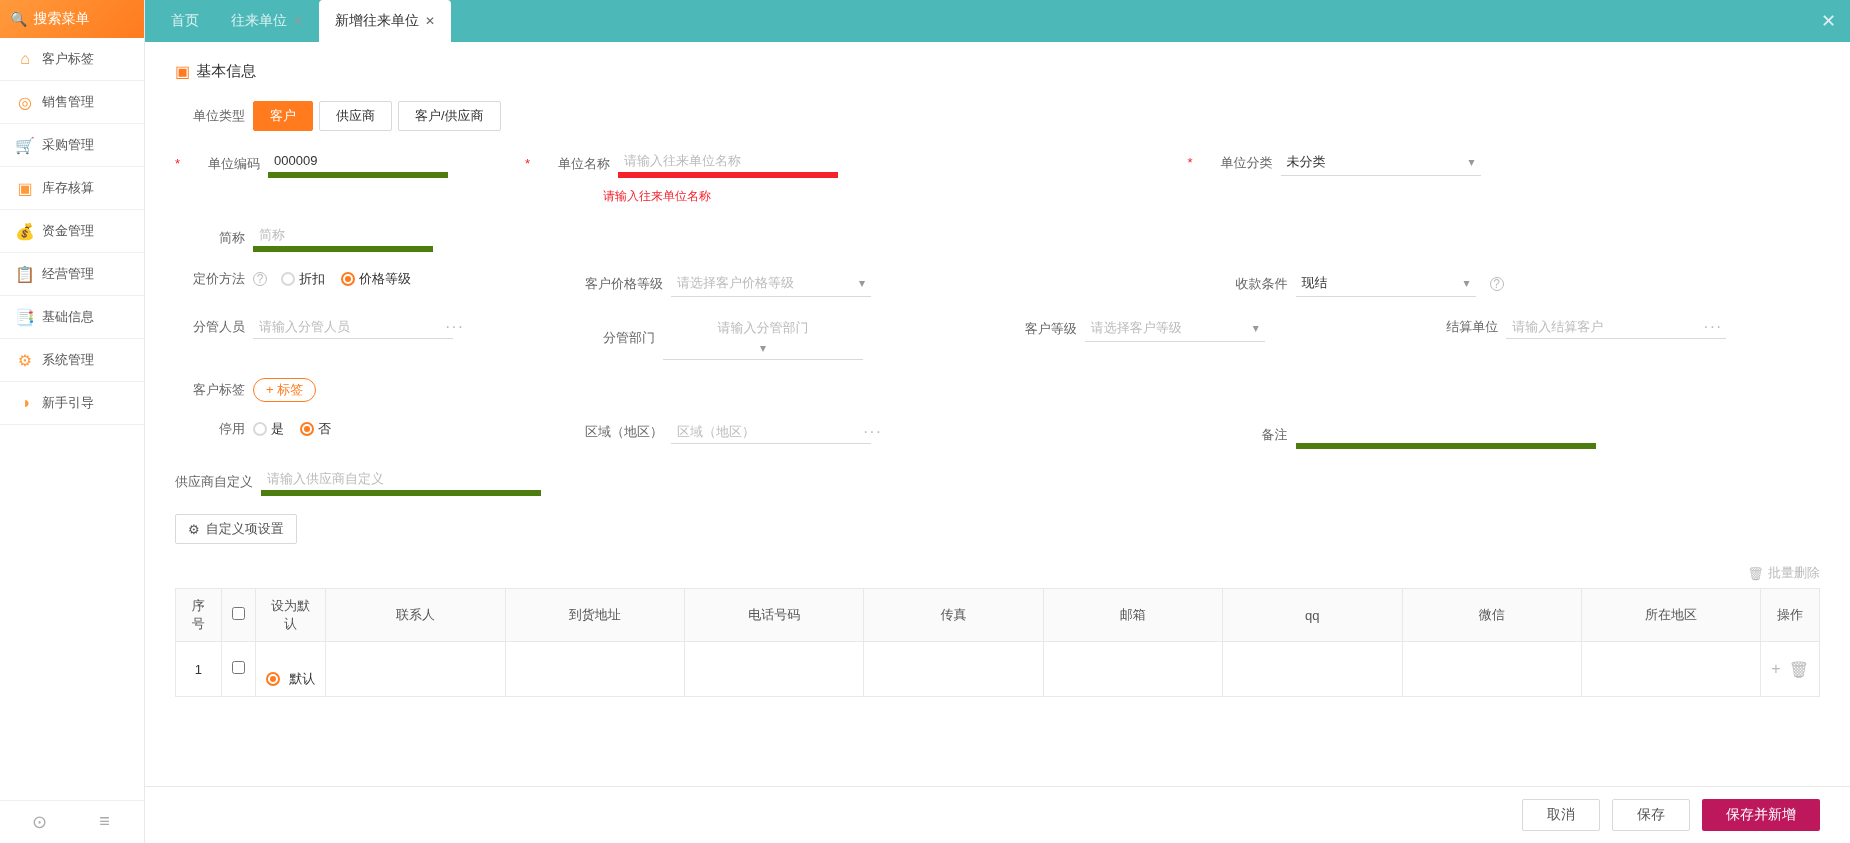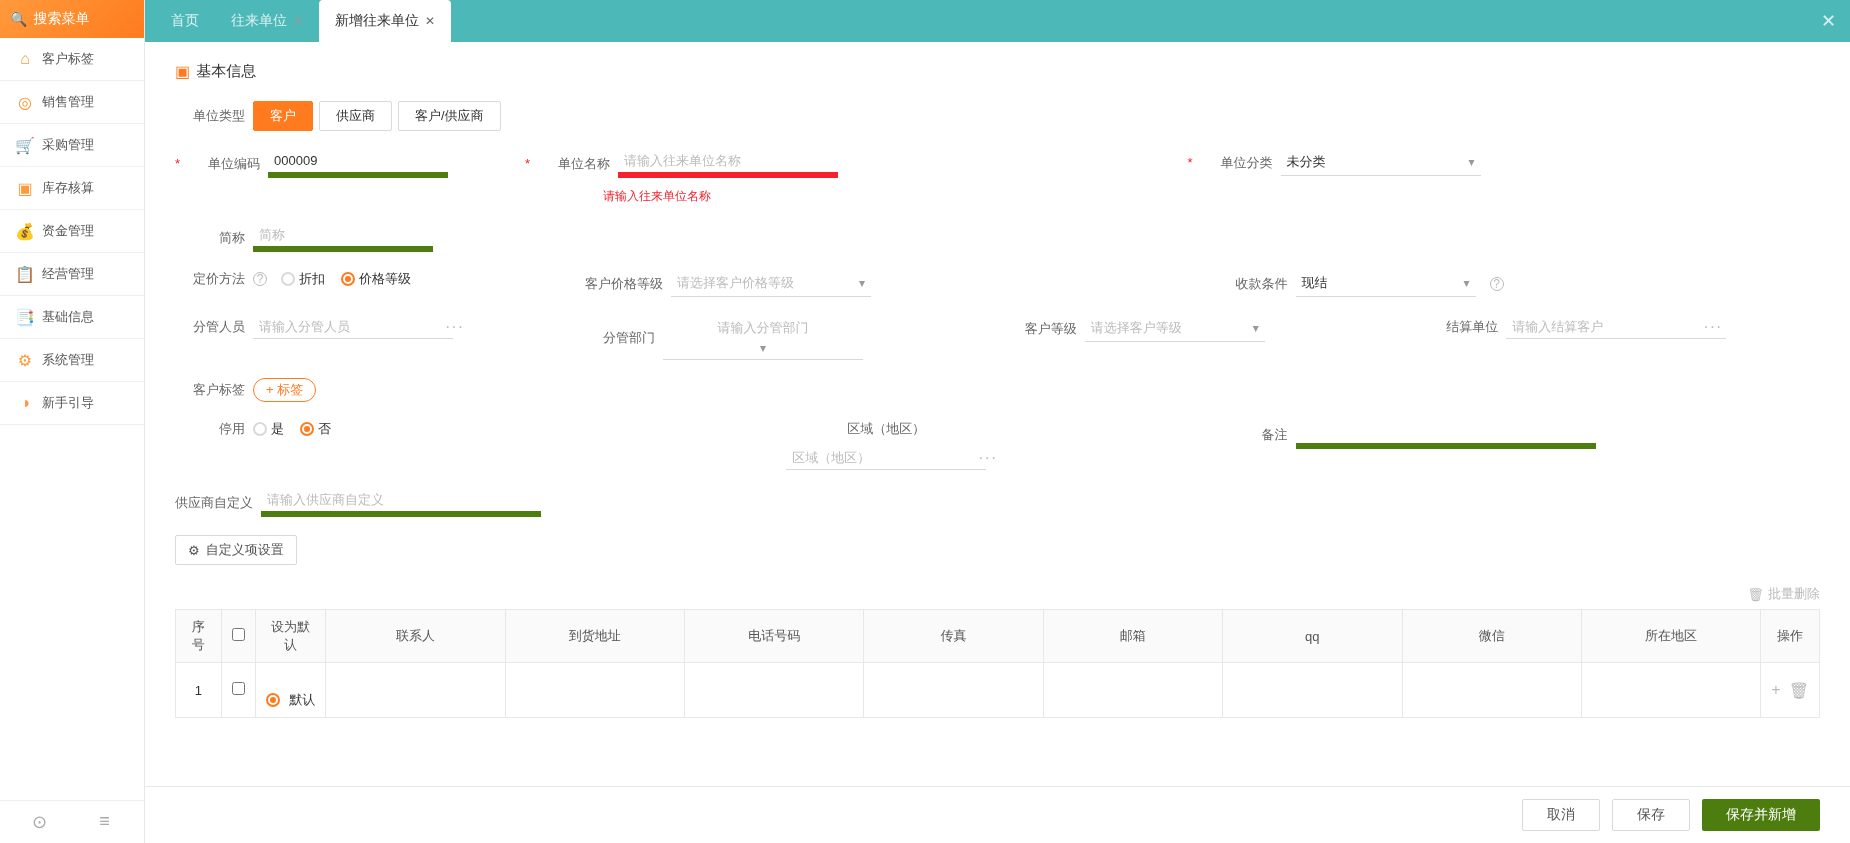--- a/index.html
+++ b/index.html
@@ -80,21 +80,21 @@
     
     
     .data-table { width: 100%; border-collapse: collapse; font-size: 13px; }
     .data-table th { background: #fafafa; border: 1px solid #e8e8e8; padding: 8px 10px; text-align: center; color: #555; font-weight: normal; }
     .data-table td { border: 1px solid #e8e8e8; padding: 8px 10px; text-align: center; color: #333; }
     
     
     .footer-bar { background: #fff; border-top: 1px solid #e8e8e8; padding: 12px 30px; display: flex; justify-content: flex-end; gap: 12px; }
     .btn-cancel { padding: 6px 24px; border: 1px solid #d9d9d9; background: #fff; cursor: pointer; font-size: 14px; color: #555; border-radius: 2px; }
     .btn-save { padding: 6px 24px; border: 1px solid #d9d9d9; background: #fff; cursor: pointer; font-size: 14px; color: #555; border-radius: 2px; }
-    .btn-save-new { padding: 6px 24px; border: none; background: #4d7c0f; cursor: pointer; font-size: 14px; color: #fff; border-radius: 2px; }
+    .btn-save-new { padding: 6px 24px; border: none; background: #be185d; cursor: pointer; font-size: 14px; color: #fff; border-radius: 2px; }
     
     
     .table-actions { display: flex; align-items: center; justify-content: center; gap: 8px; }
     .table-action-btn { cursor: pointer; color: #bbb; font-size: 16px; }
     
     
     .field-divider { width: 30px; }
     
     
     .input-with-btn { display: flex; align-items: center; border-bottom: 1px solid #d9d9d9; min-width: 160px; }
@@ -322,21 +322,21 @@
                 <span>是</span>
               </label>
               <label class="radio-item">
                 <div class="radio-circle checked"></div>
                 <span>否</span>
               </label>
             </div>
           </div>
           <div class="field-divider"></div>
 
-          <div class="form-field" style="min-width:340px;flex-direction:column;">
+          <div class="form-field" style="min-width:340px;">
             <span class="form-label">区域（地区）</span>
             <div class="input-with-btn" style="width:200px;">
               <input placeholder="区域（地区）" style="">
               <span class="more-btn">···</span>
             </div>
           </div>
           <div class="field-divider"></div>
 
           <div class="form-field" style="min-width:280px;">
             <span class="form-label">备注</span>

